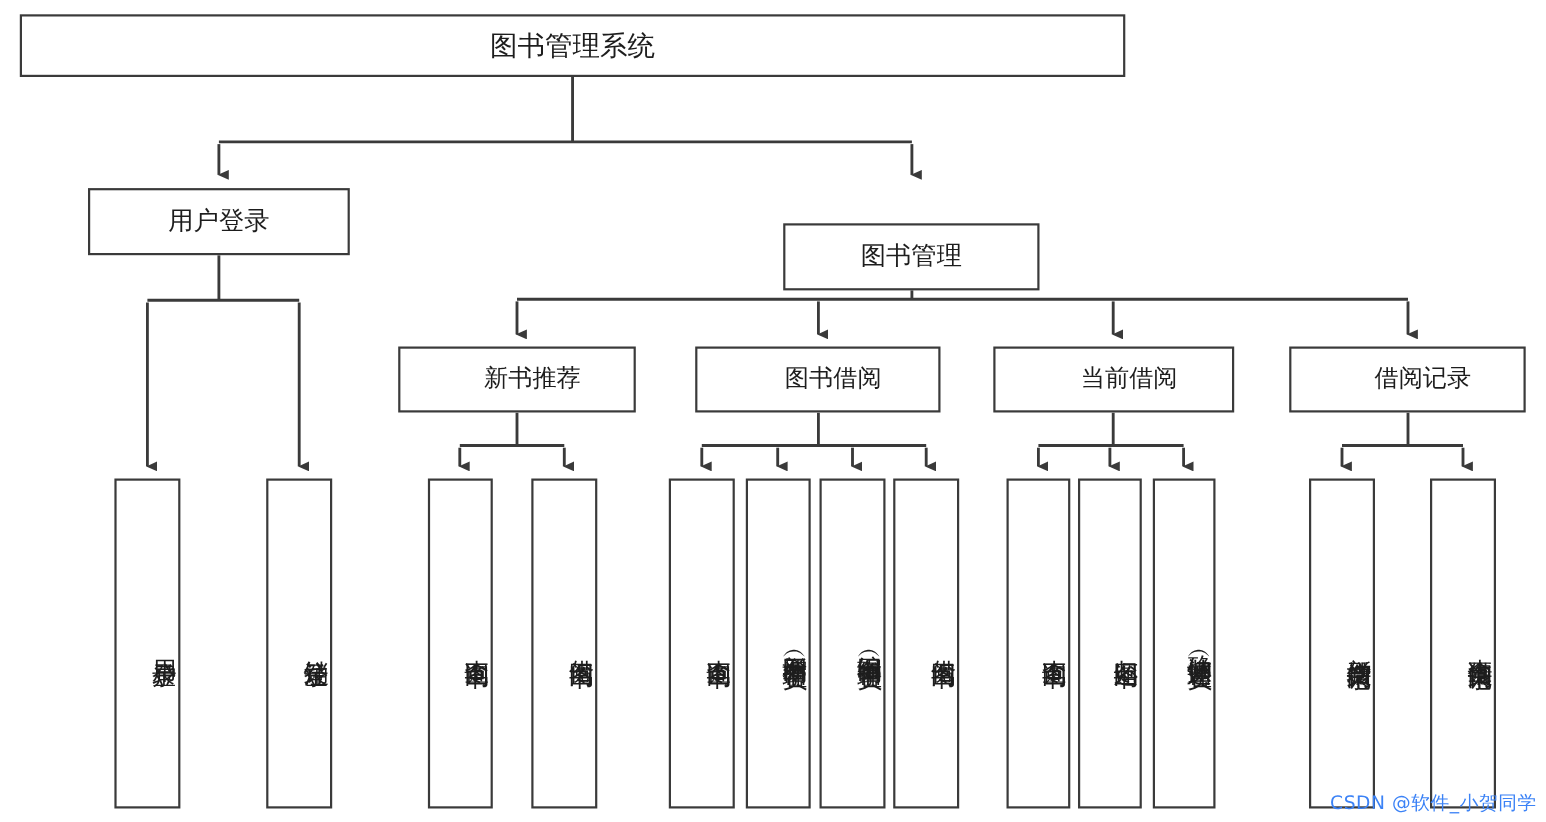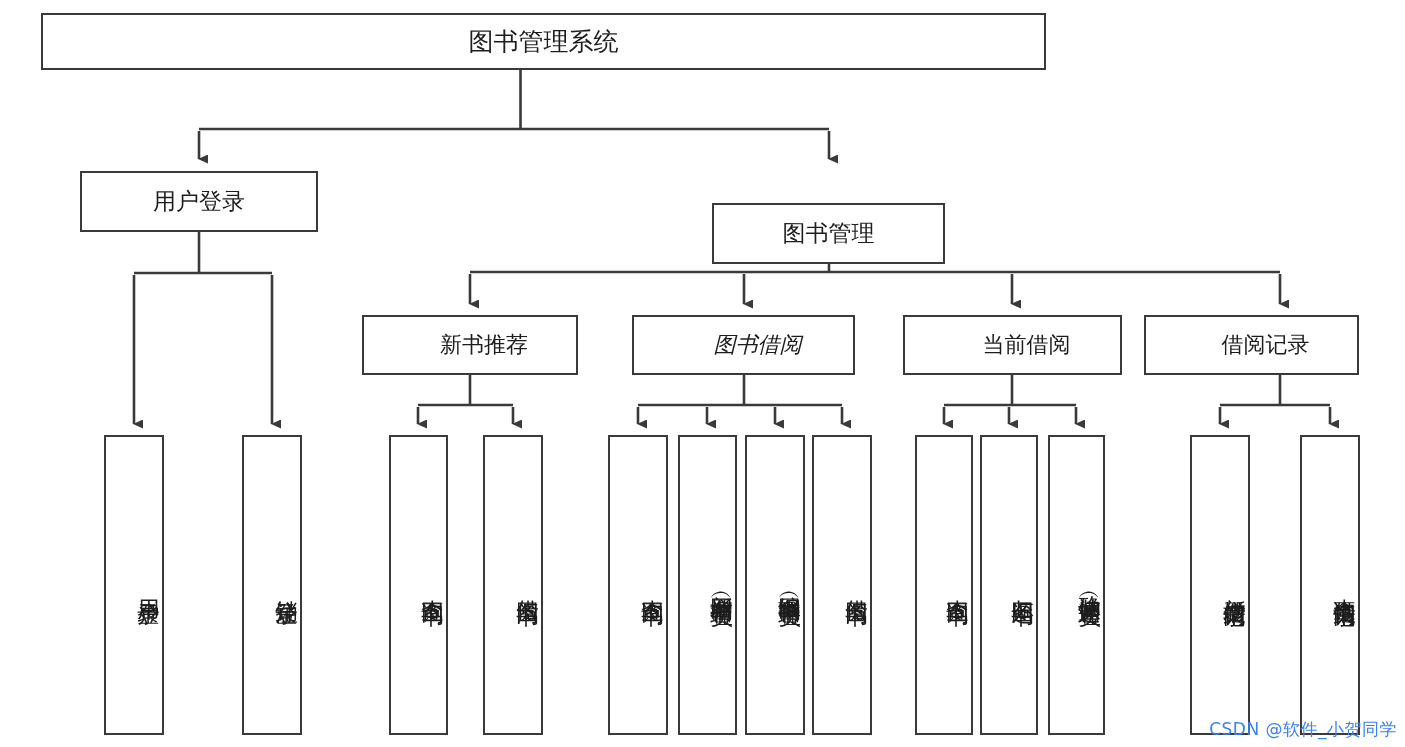--- a/index.html
+++ b/index.html
@@ -31,21 +31,20 @@
     border: 2.2px solid #3a3a3a;
     background: #ffffff;
     display: flex;
     align-items: center;
     justify-content: center;
     color: #1d1d1d;
     line-height: 1.18;
   }
   .node.root {
     font-size: 25px;
-    margin-left: 23px;
   }
   .node.level1 {
     font-size: 23px;
   }
   .node.level2 {
     font-size: 22px;
     padding-left: 28px;
   }
   .node.leaf {
     font-size: 22.5px;
@@ -134,27 +133,27 @@
   <div class="node level1" style="left:80px;top:171px;width:238px;height:61px;">
     <span>用户登录</span>
   </div>
   <div class="node level1" style="left:712px;top:171px;width:233px;height:61px;margin-top:32px;">
     <span>图书管理</span>
   </div>
 
   <div class="node level2" style="left:362px;top:315px;width:216px;height:60px;">
     <span>新书推荐</span>
   </div>
-  <div class="node level2" style="left:632px;top:315px;width:223px;height:60px;font-style:italic;">
+  <div class="node level2" style="left:632px;top:315px;width:223px;height:60px;">
     <span>图书借阅</span>
   </div>
   <div class="node level2" style="left:903px;top:315px;width:219px;height:60px;">
     <span>当前借阅</span>
   </div>
-  <div class="node level2" style="left:1144px;top:315px;width:215px;height:60px;">
+  <div class="node level2" style="left:1172px;top:315px;width:215px;height:60px;">
     <span>借阅记录</span>
   </div>
 
   <div class="node leaf" style="left:104px;top:435px;width:60px;height:300px;">
     <span class="vtext">用户登录</span>
   </div>
   <div class="node leaf" style="left:242px;top:435px;width:60px;height:300px;">
     <span class="vtext">注销登录</span>
   </div>
   <div class="node leaf" style="left:389px;top:435px;width:59px;height:300px;">

